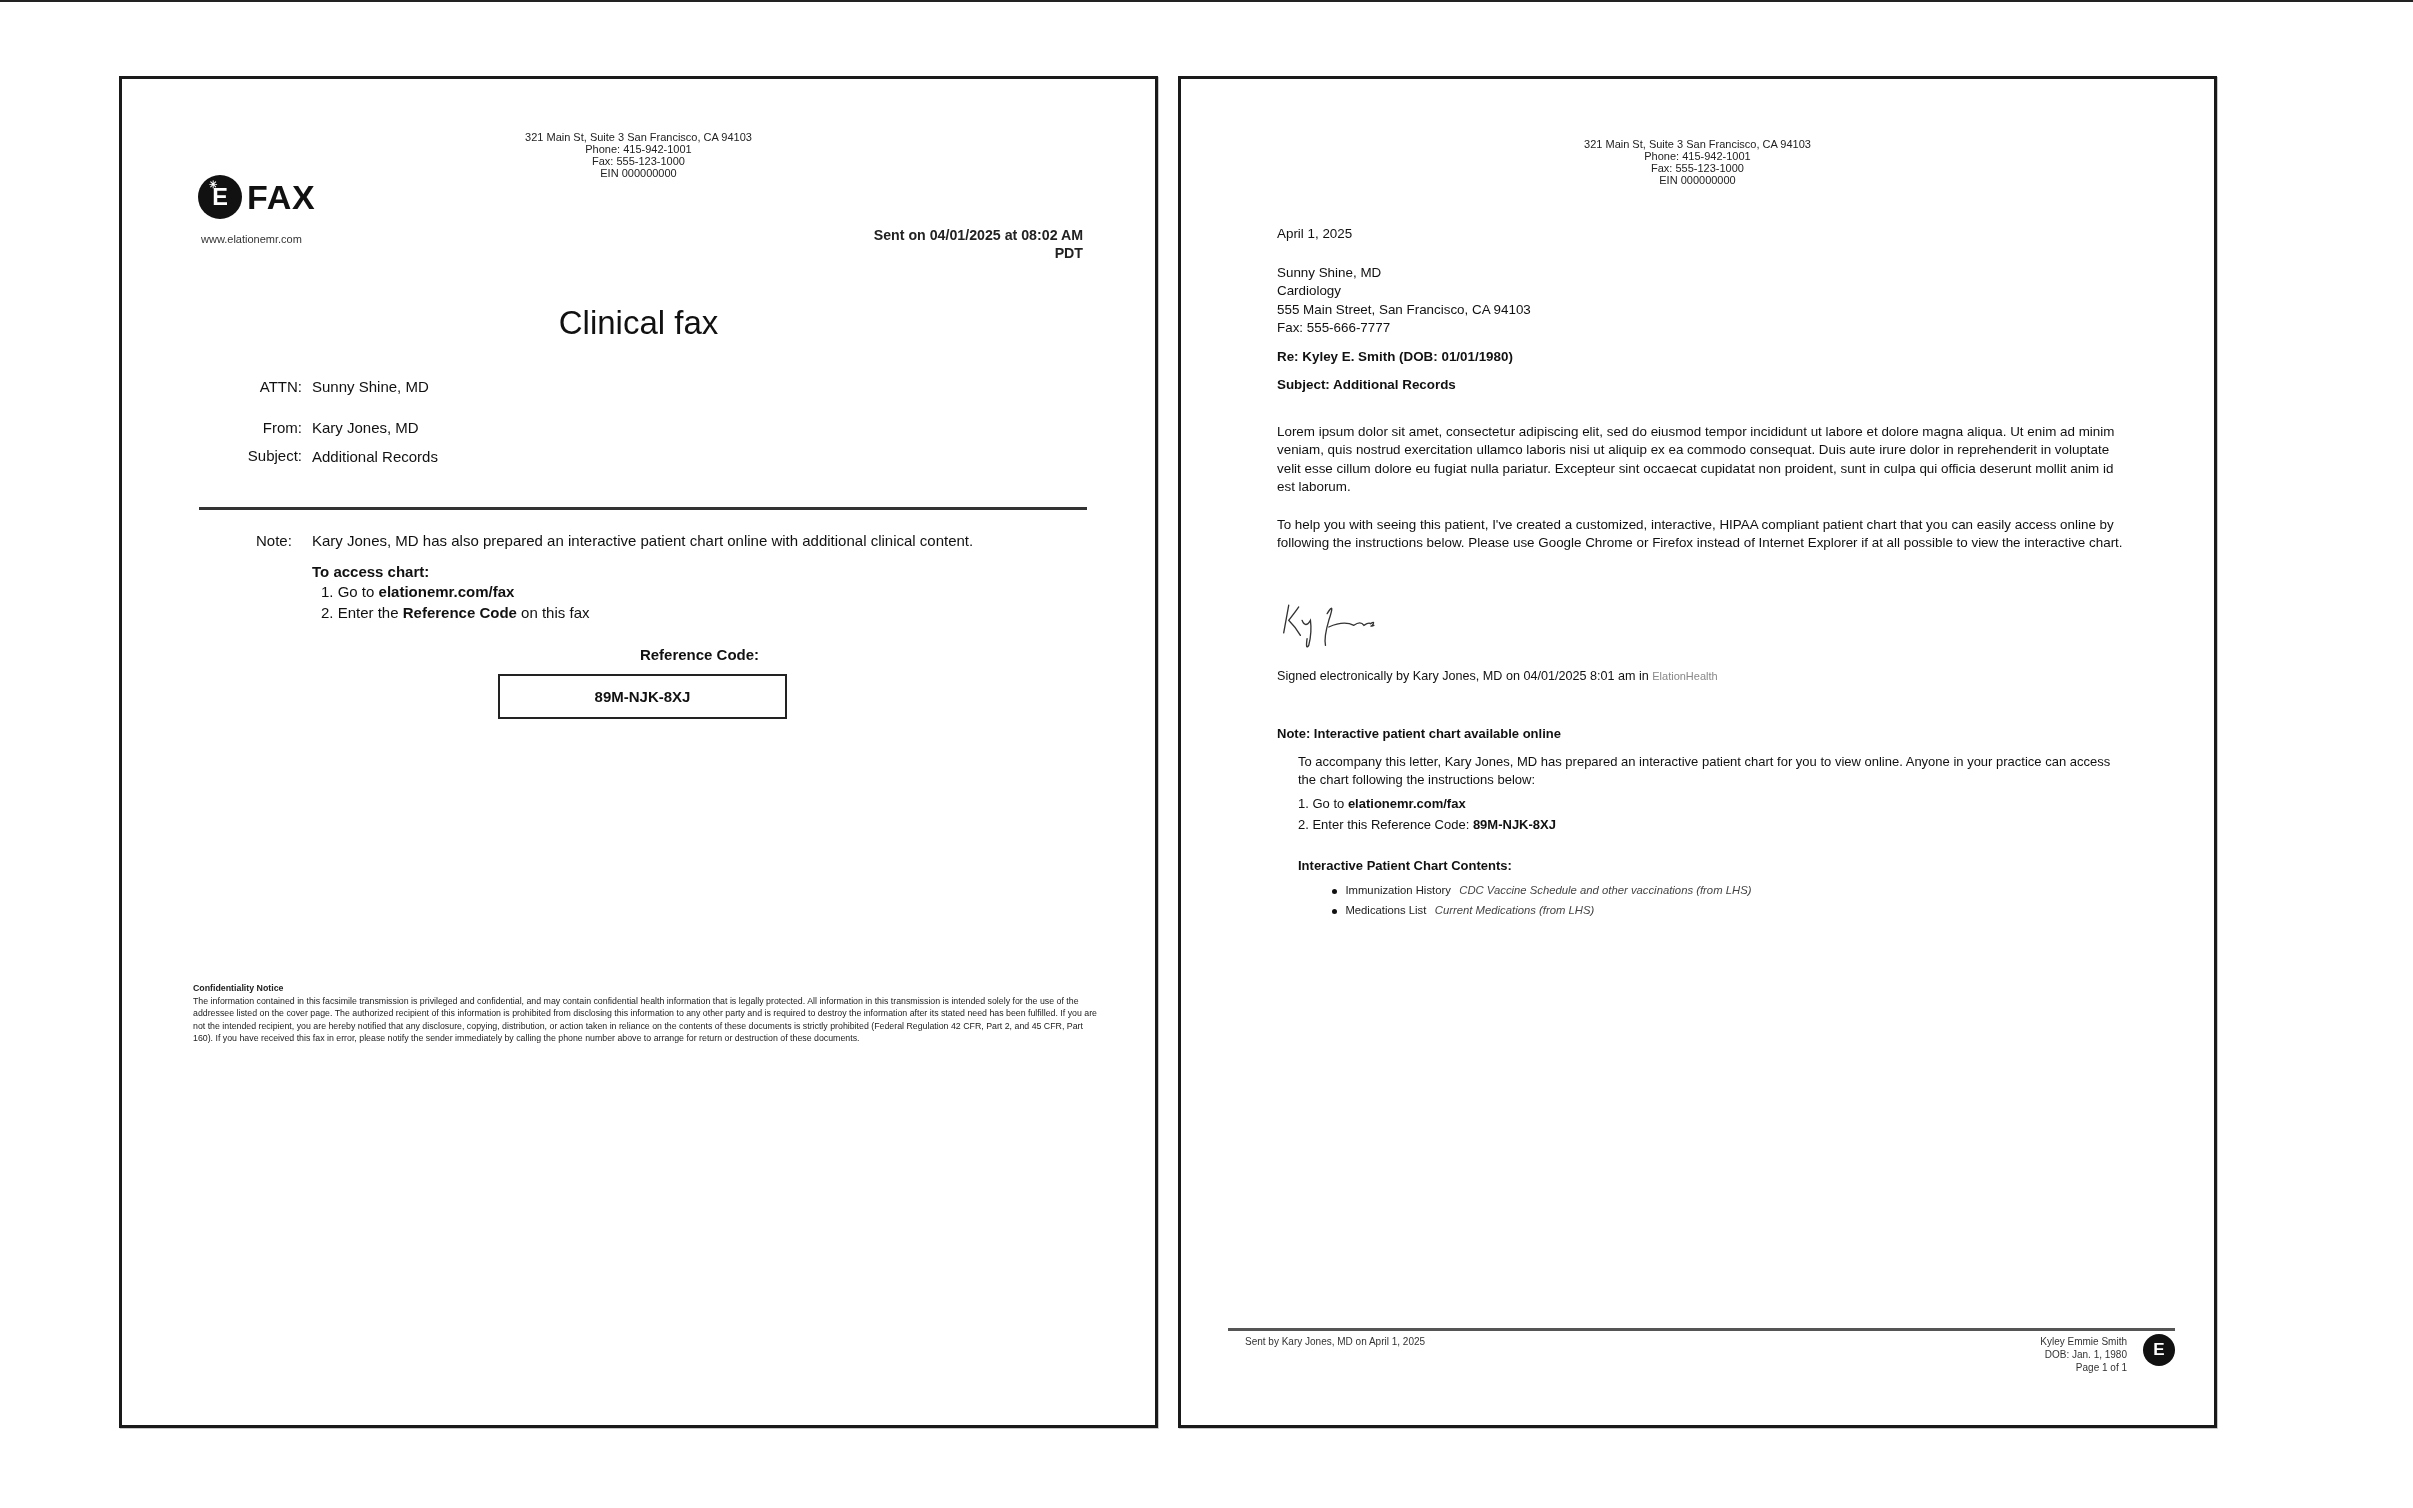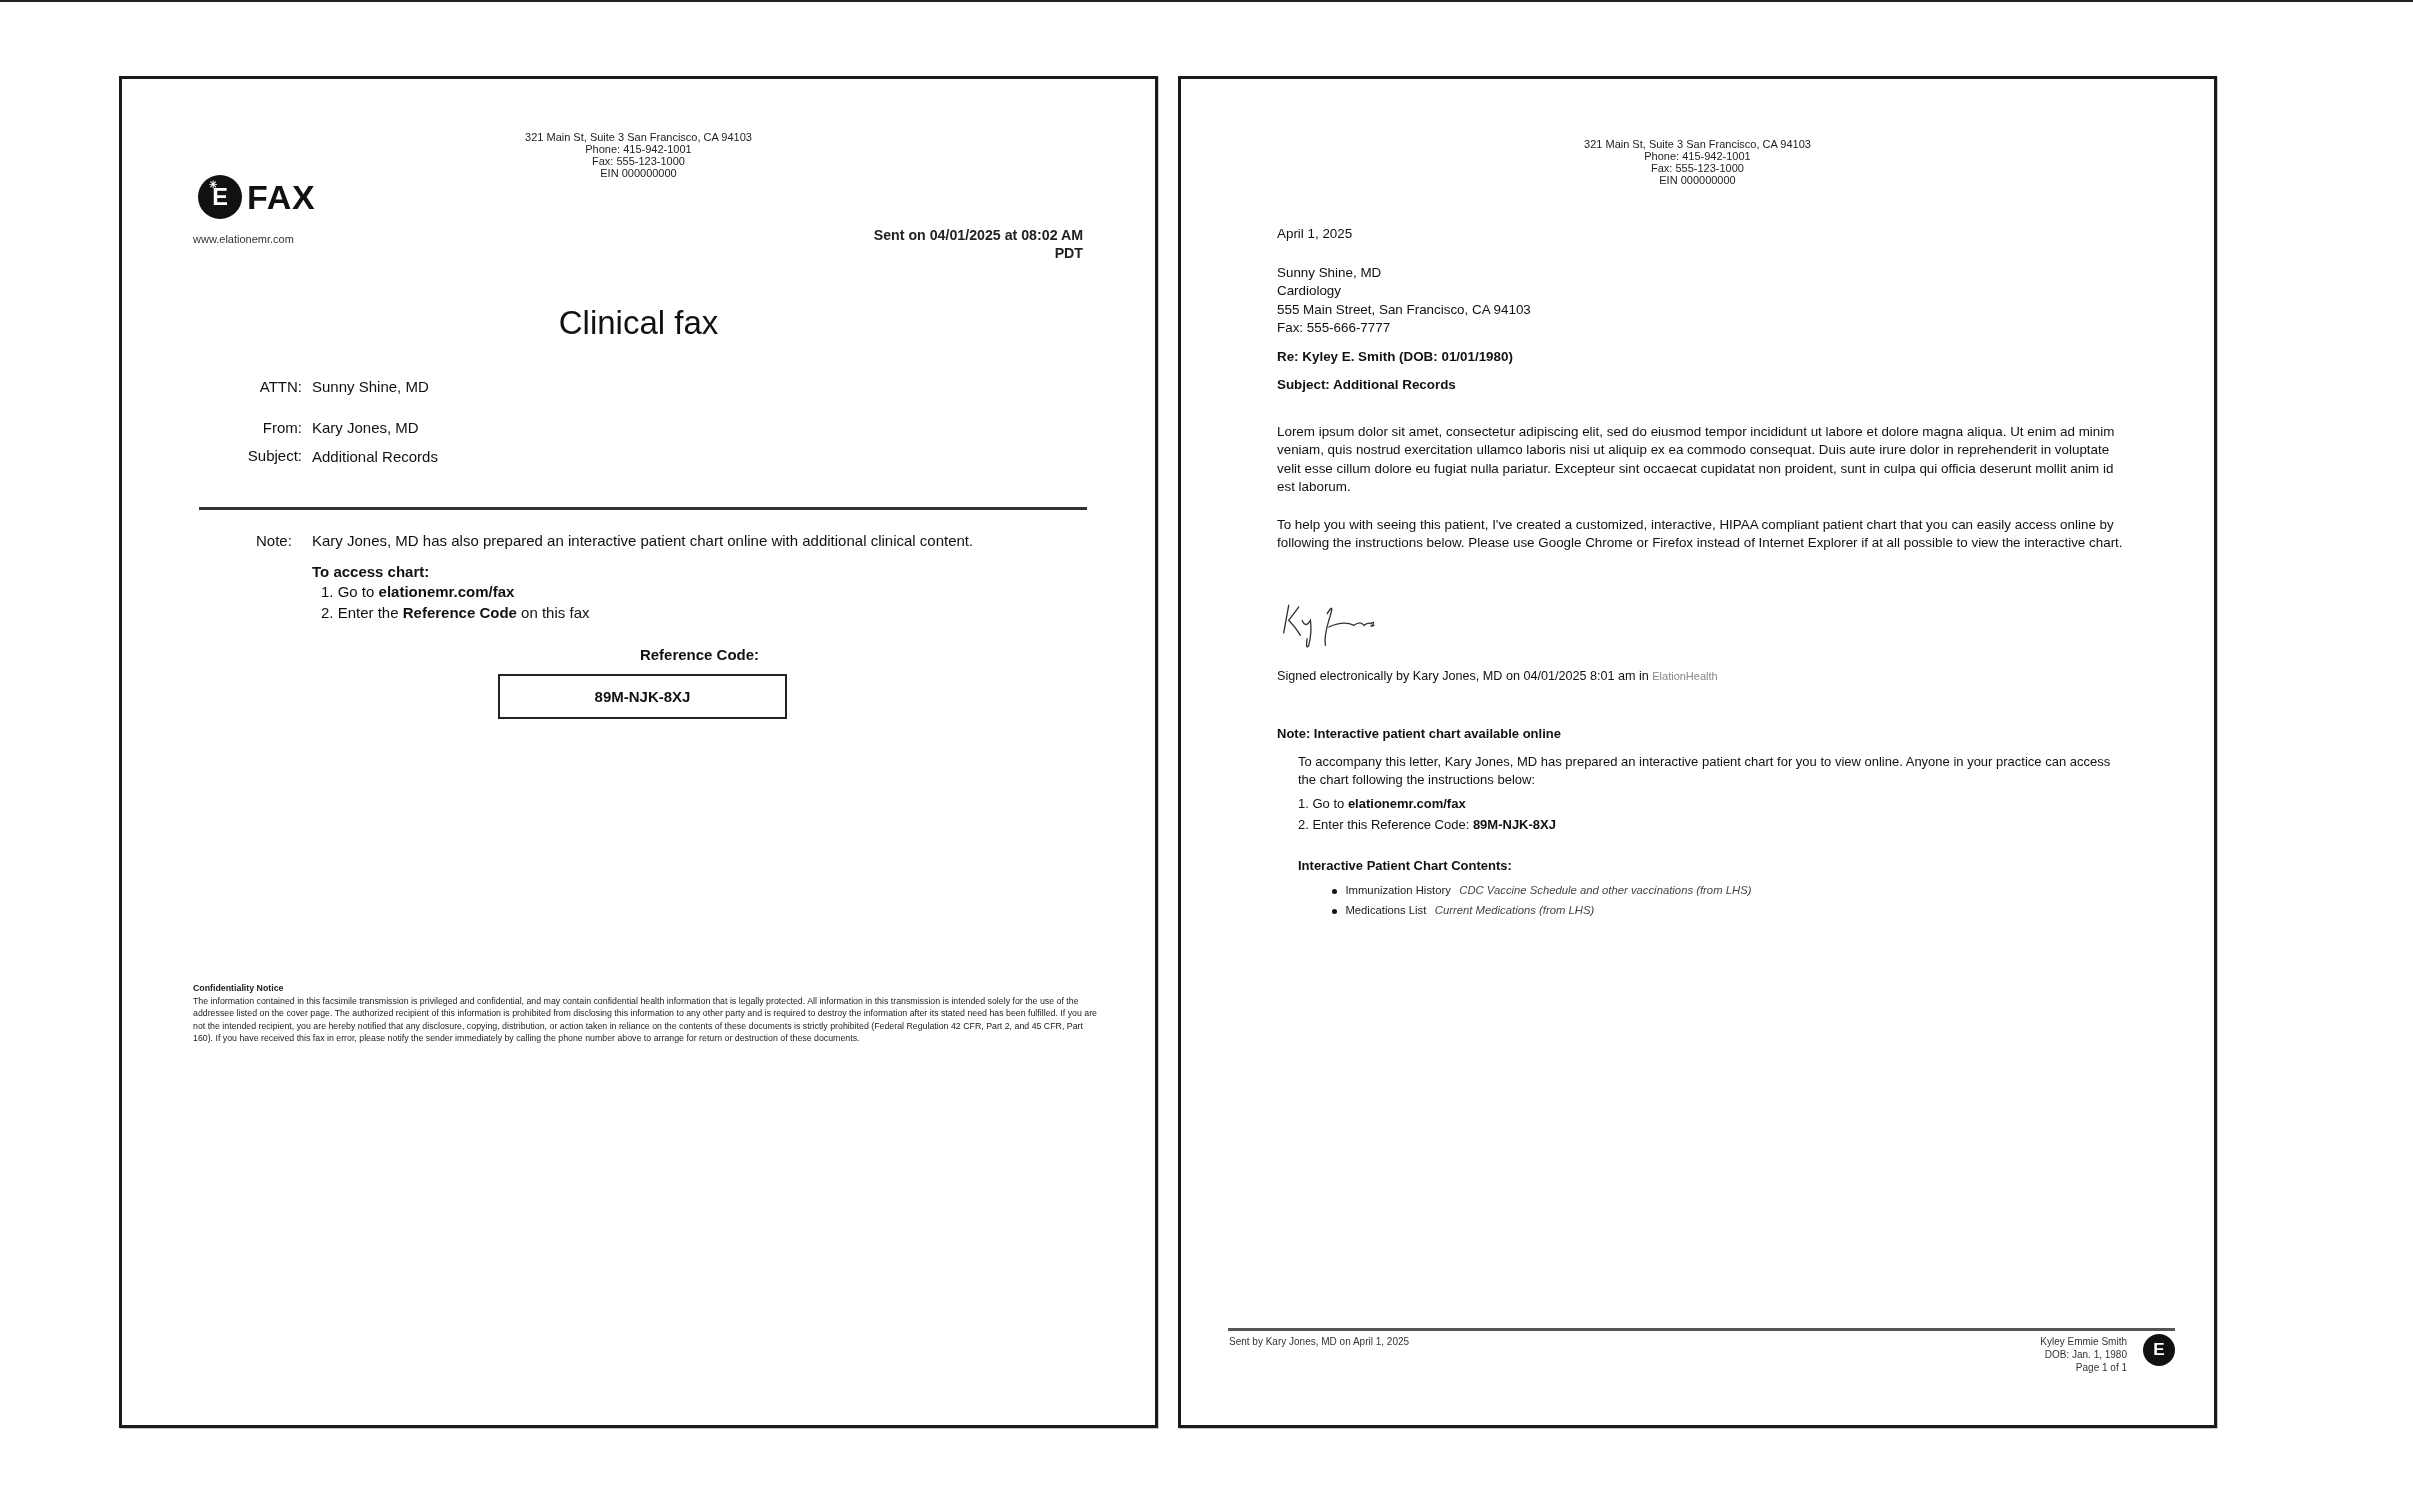--- a/index.html
+++ b/index.html
@@ -10,41 +10,41 @@
           border:3.4px solid #1a1a1a; box-shadow:0.8px 0.8px 0 #bbb; background:#fff; }
   #page1 { left:119px; }
   #page2 { left:1178px; }
   .addr { position:absolute; font-size:11px; line-height:12px; text-align:center; color:#222; }
   
   .logo { position:absolute; left:76px; top:96px; display:flex; align-items:center; }
   .logo-circle { width:44px; height:44px; border-radius:50%; background:#111; color:#fff;
                  display:flex; align-items:center; justify-content:center; font-weight:bold; font-size:23.5px; position:relative; }
   .logo-circle .rays { position:absolute; top:4.2px; left:11px; font-size:10px; }
   .logo-text { font-size:34px; font-weight:bold; margin-left:5px; letter-spacing:0.8px; color:#111; }
-  .url { position:absolute; left:71px; top:154px; font-size:11px; color:#333; }
+  .url { position:absolute; left:79px; top:154px; font-size:11px; color:#333; }
   .sent { position:absolute; right:72px; top:147px; font-size:14.2px; text-align:right; line-height:18.4px; font-weight:bold; color:#222; }
   .title { position:absolute; left:0; width:1033px; top:225px; text-align:center; font-size:33px; color:#111; }
   .field-label { position:absolute; width:96px; text-align:right; left:84px; font-size:15px; }
   .field-value { position:absolute; left:190px; font-size:15px; }
   .rule { position:absolute; left:77px; top:428px; width:888px; height:2.5px; background:#333; }
   .note { position:absolute; font-size:15px; color:#111; }
   .refbox { position:absolute; left:376px; top:595px; width:285px; height:41px; border:2.5px solid #222;
             display:flex; align-items:center; justify-content:center; font-weight:bold; font-size:15px; }
   .conf { position:absolute; left:71px; top:903px; width:905px; font-size:8.8px; line-height:12.6px; color:#222; }
   .conf b { display:block; }
   
   .p2 { position:absolute; left:96px; font-size:13.4px; color:#111; }
   .p2-para { position:absolute; left:96px; width:846px; font-size:13.4px; line-height:18.4px; color:#111; }
   .sig { position:absolute; left:96px; top:516px; }
   .muted { color:#888; font-size:11px; }
   .bul { position:absolute; left:151px; font-size:11.3px; color:#222; }
   .bul .dot { display:inline-block; width:5px; height:5px; border-radius:50%; background:#111; margin-right:8.4px; vertical-align:middle; }
   .bul i { color:#444; margin-left:8.4px; }
   .footline { position:absolute; left:47px; top:1249px; width:947px; height:2.5px; background:#555; }
-  .foot-left { position:absolute; left:48px; top:1257px; font-size:10px; color:#333; }
+  .foot-left { position:absolute; left:64px; top:1257px; font-size:10px; color:#333; }
   .foot-right { position:absolute; right:87px; top:1256px; font-size:10px; line-height:13px; text-align:right; color:#333; }
   .foot-logo { position:absolute; left:962px; top:1255px; width:32px; height:32px; border-radius:50%; background:#111;
                color:#fff; display:flex; align-items:center; justify-content:center; font-weight:bold; font-size:17px; }
 </style>
 </head>
 <body>
 
 <div class="topline"></div>
 
 <div class="page" id="page1">

